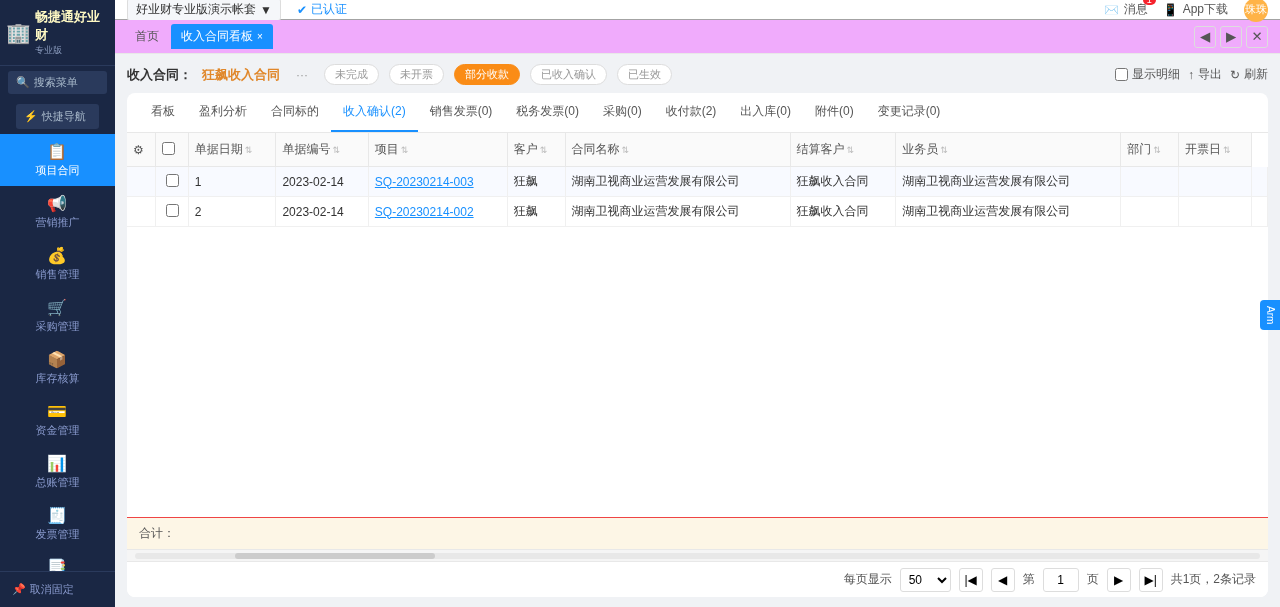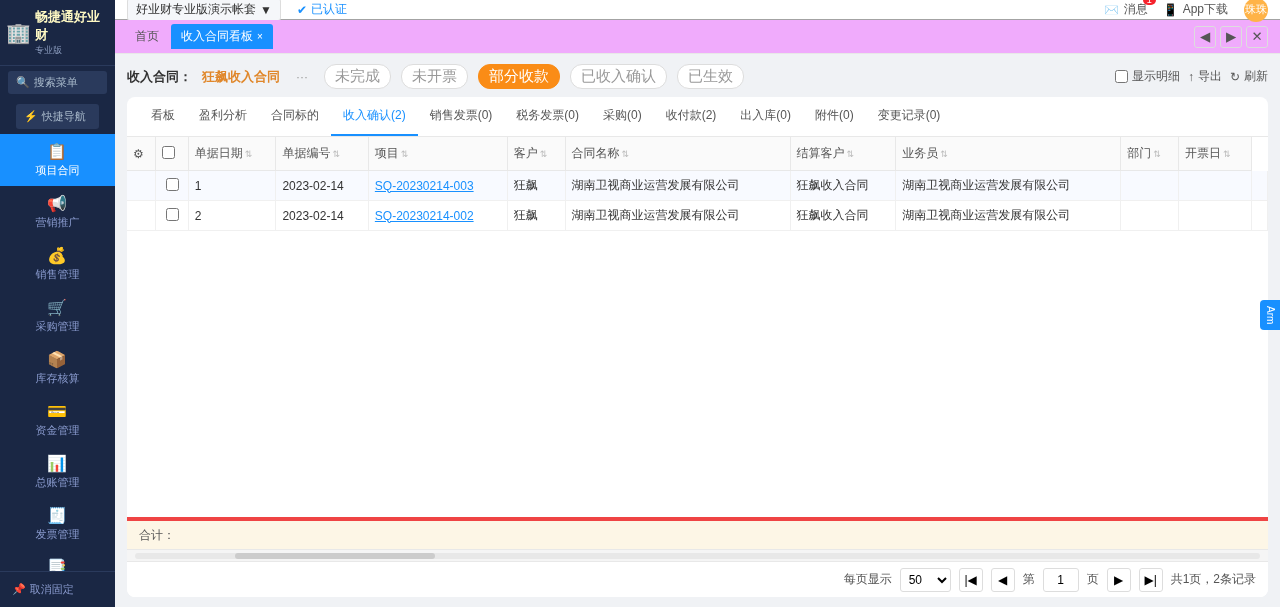--- a/index.html
+++ b/index.html
@@ -38,21 +38,21 @@
     .tabbar-nav { margin-left: auto; display: flex; gap: 4px; }
     .tabbar-nav-btn { background: none; border: 1px solid #ddd; border-radius: 3px; width: 22px; height: 22px; cursor: pointer; display: flex; align-items: center; justify-content: center; color: #555; }
 
     
     .content { flex: 1; background: #f0f2f5; padding: 10px 12px; overflow: hidden; display: flex; flex-direction: column; }
 
     
     .contract-header { display: flex; align-items: center; margin-bottom: 8px; gap: 10px; }
     .contract-title-highlight { color: #e0872a; }
     .contract-more { color: #999; cursor: pointer; padding: 0 6px; }
-    .status-btn { padding: 2px 10px; border-radius: 12px; font-size: 15px; cursor: pointer; border: 1px solid; }
+    .status-btn { padding: 2px 10px; border-radius: 12px; font-size: 11px; cursor: pointer; border: 1px solid; }
     .status-incomplete { background: #fff; color: #999; border-color: #ddd; }
     .status-no-invoice { background: #fff; color: #999; border-color: #ddd; }
     .status-partial { background: #fa8c16; color: #fff; border-color: #fa8c16; }
     .status-confirmed { background: #fff; color: #999; border-color: #ddd; }
     .status-effective { background: #fff; color: #999; border-color: #ddd; }
     .header-right { margin-left: auto; display: flex; align-items: center; gap: 8px; }
     .header-checkbox-label { display: flex; gap: 4px; color: #555; font-size: 12px; }
     .export-btn { display: flex; align-items: center; gap: 4px; color: #555; cursor: pointer; font-size: 12px; }
     .refresh-btn { display: flex; align-items: center; gap: 4px; color: #555; cursor: pointer; font-size: 12px; }
 
@@ -69,21 +69,21 @@
     .data-table td { border-bottom: 1px solid #f0f0f0; border-right: 1px solid #f0f0f0; padding: 6px 6px; color: #333; white-space: nowrap; }
     .data-table tr:nth-child(odd) td { background: #f8faff; }
     .data-table tr:nth-child(even) td { background: #fff; }
     .link { color: #1890ff; cursor: pointer; text-decoration: underline; }
     .th-sort { display: flex; align-items: center; gap: 2px; }
     .sort-icon { color: #bbb; font-size: 9px; }
     .settings-icon-cell { text-align: center; }
     .checkbox-cell { text-align: center; }
 
     
-    .total-row { background: #fdf6e6; border-top: 4px solid #ef4444; padding: 2px 12px; font-size: 12px; color: #555; min-height: 32px; display: flex; align-items: center; }
+    .total-row { background: #fdf6e6; border-top: 1px solid #ef4444; padding: 2px 12px; font-size: 12px; color: #555; min-height: 32px; display: flex; align-items: center; }
 
     
     .scrollbar-row { height: 12px; background: #f5f5f5; border-top: 1px solid #e8e8e8; display: flex; align-items: center; padding: 0 8px; }
     .scrollbar-track { flex: 1; height: 6px; background: #e8e8e8; border-radius: 3px; position: relative; }
     .scrollbar-thumb { width: 200px; height: 6px; background: #ccc; border-radius: 3px; position: absolute; left: 100px; }
 
     
     .pagination { height: 36px; background: #fff; border-top: 1px solid #e8e8e8; display: flex; align-items: center; justify-content: flex-end; padding: 0 12px; gap: 8px; font-size: 12px; color: #555; }
     .page-btn { border: 1px solid #ddd; background: #fff; width: 24px; height: 24px; border-radius: 3px; cursor: pointer; display: flex; align-items: center; justify-content: center; font-size: 12px; }
     .page-input { border: 1px solid #ddd; width: 36px; height: 24px; text-align: center; border-radius: 3px; font-size: 12px; }

